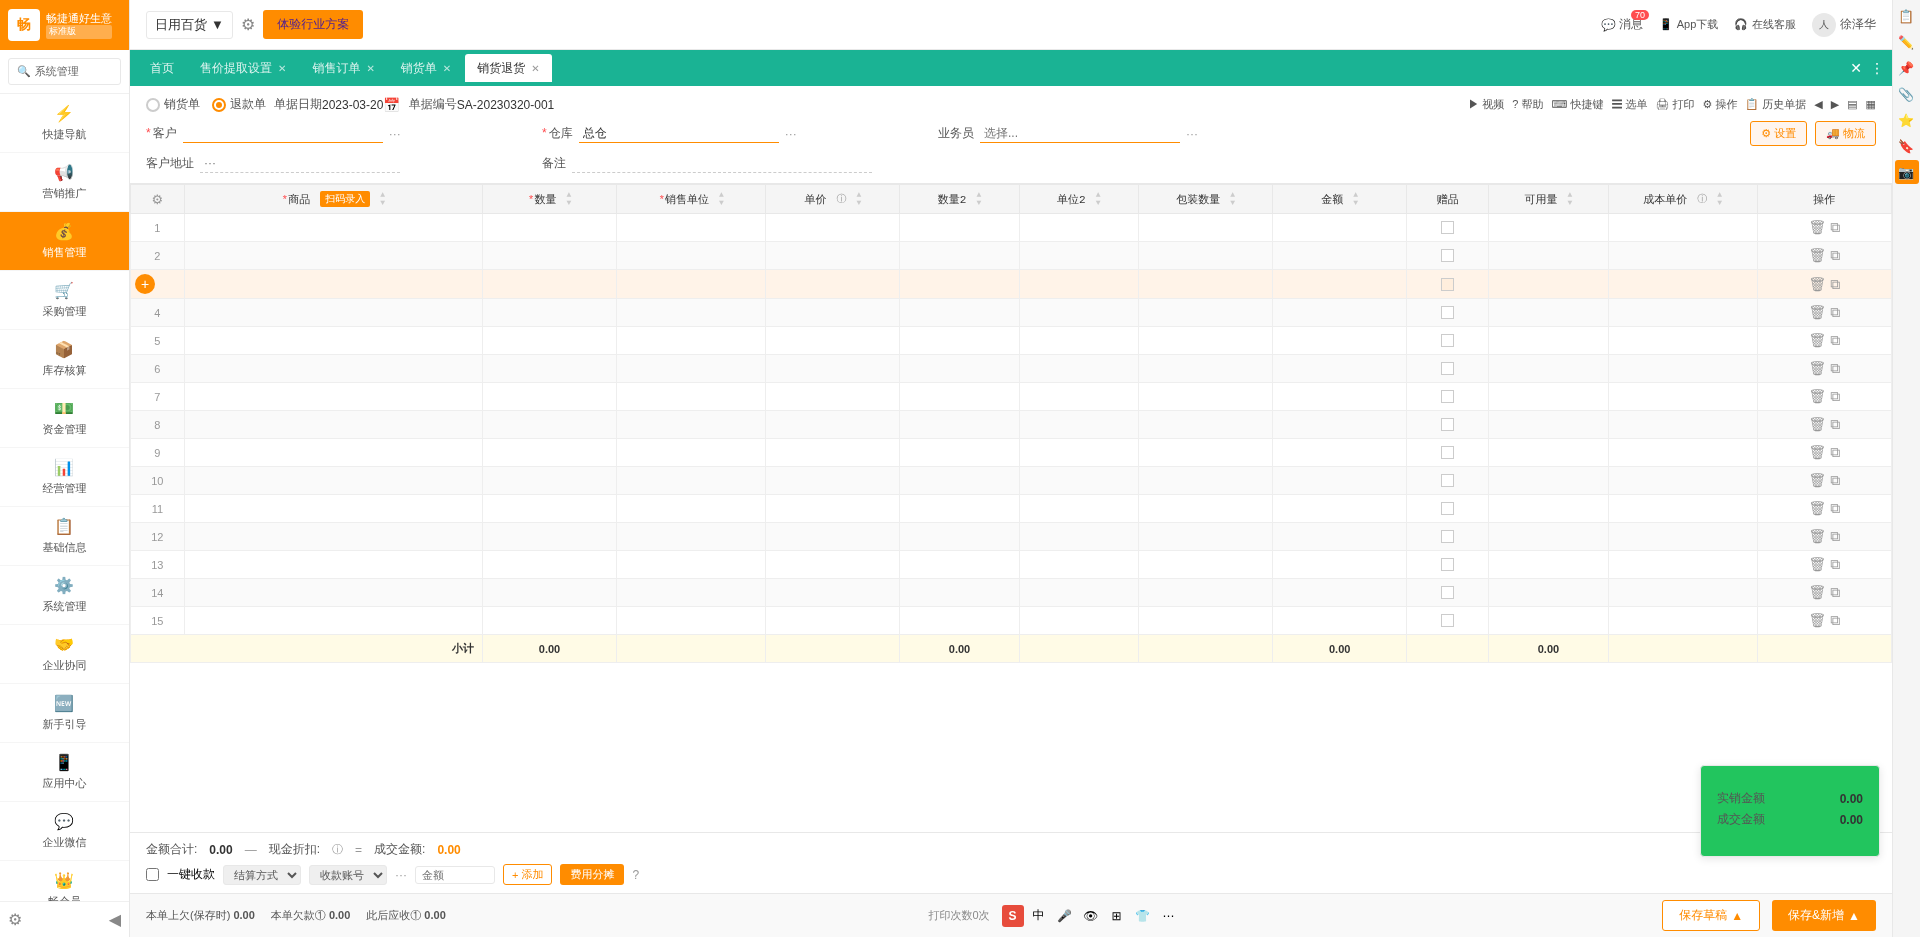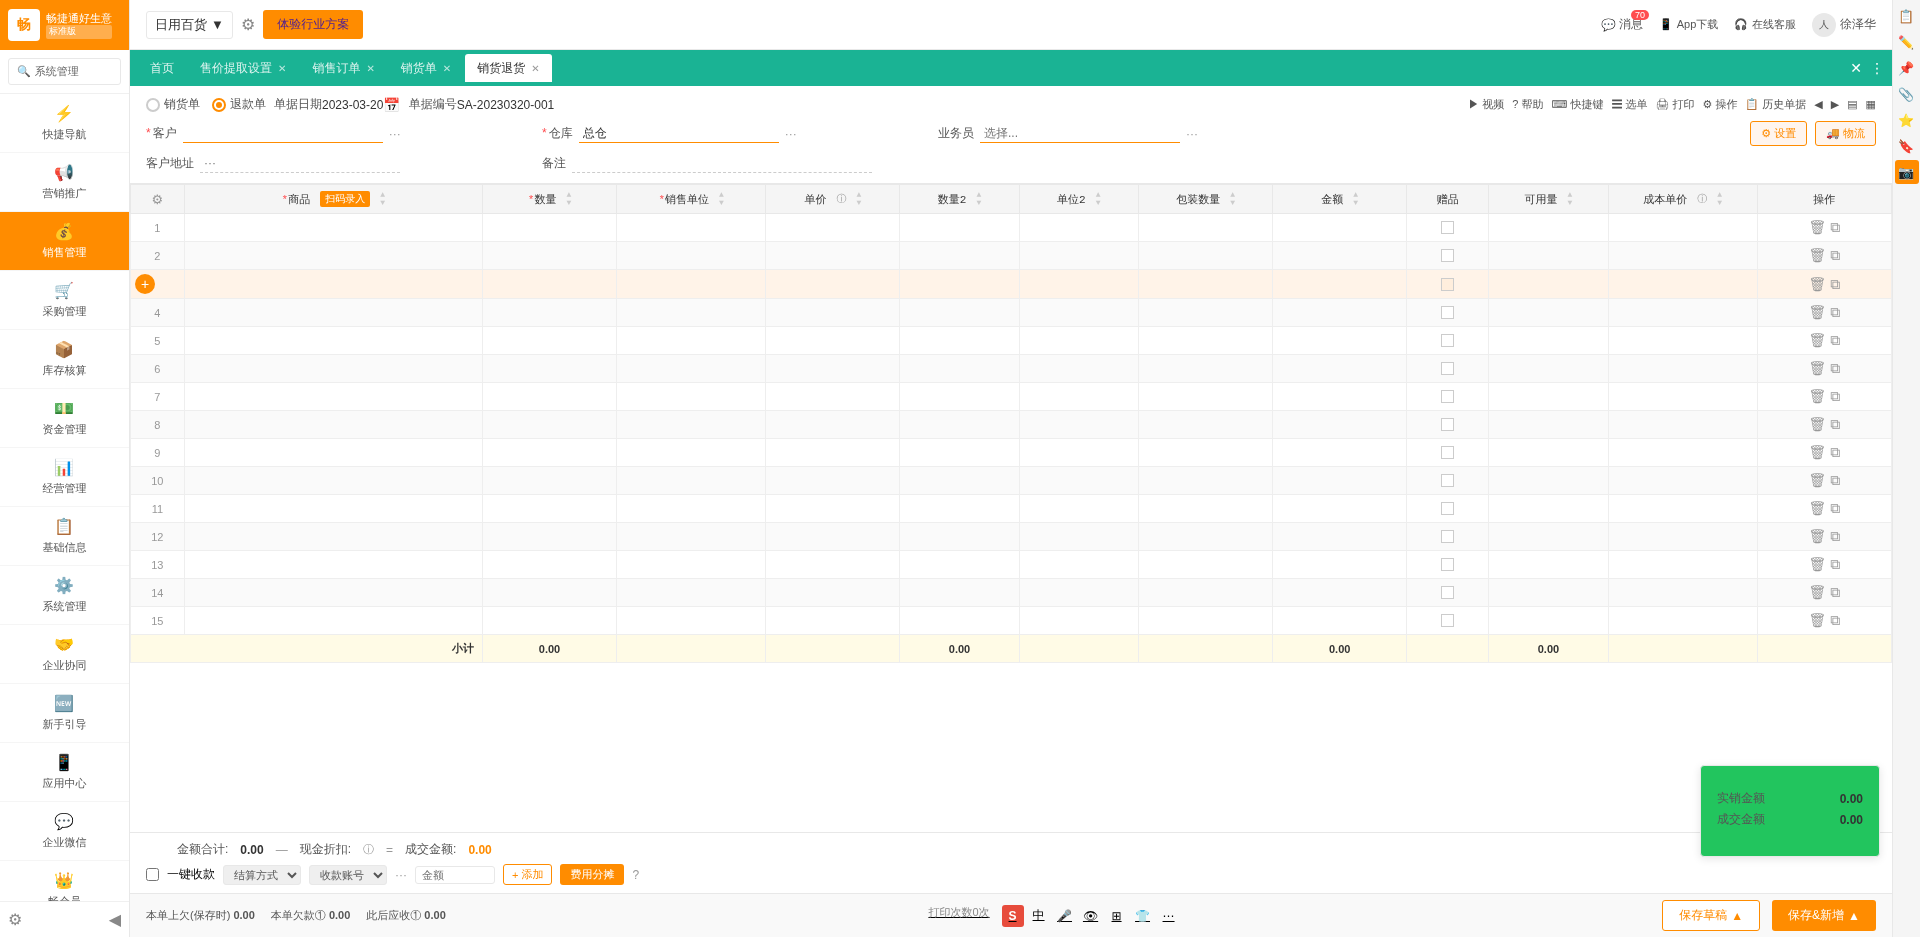--- a/index.html
+++ b/index.html
@@ -99,42 +99,42 @@
     .checkbox-cell { display: flex; justify-content: center; align-items: center; }
     .table-checkbox { width: 13px; height: 13px; border: 1px solid #ccc; background: #fff; cursor: pointer; }
     
     .op-btn { background: none; border: none; cursor: pointer; color: #999; font-size: 14px; padding: 0 2px; }
     
     
     .summary-row td { background: #fffbe6 !important; font-weight: bold; color: #333; }
     
     
     .bottom-area { background: #fff; border-top: 1px solid #e8e8e8; padding: 8px 16px; }
-    .bottom-row1 { display: flex; align-items: center; gap: 12px; font-size: 12px; color: #333; margin-left: 31px; }
+    .bottom-row1 { display: flex; align-items: center; gap: 12px; font-size: 12px; color: #333; }
     .total-label { color: #555; }
     .total-value { color: #333; font-weight: bold; }
     .dash-sep { color: #999; }
     .discount-label { color: #555; }
     .info-icon { color: #999; font-size: 11px; cursor: pointer; }
     .equals-icon { color: #999; }
     .deal-label { color: #555; }
     .deal-value { color: #ff8c00; font-weight: bold; }
     
     .bottom-row2 { display: flex; align-items: center; gap: 8px; margin-top: 6px; font-size: 12px; }
     .checkbox-sm { width: 13px; height: 13px; border: 1px solid #ccc; cursor: pointer; }
     .select-sm { border: 1px solid #e8e8e8; border-radius: 3px; padding: 2px 6px; font-size: 11px; color: #555; cursor: pointer; }
     .input-sm { border: 1px solid #e8e8e8; border-radius: 3px; padding: 2px 6px; font-size: 11px; width: 80px; }
     .add-expense-btn { background: none; border: 1px solid #ff8c00; color: #ff8c00; border-radius: 3px; padding: 2px 8px; cursor: pointer; font-size: 11px; display: flex; align-items: center; gap: 3px; }
     .expense-tab { background: #ff8c00; color: #fff; border: none; border-radius: 3px; padding: 3px 10px; cursor: pointer; font-size: 11px; }
     .question-icon { color: #999; cursor: pointer; }
     
     
     .footer { display: flex; align-items: center; justify-content: space-between; padding: 6px 16px; background: #f9f9f9; border-top: 1px solid #e8e8e8; }
     .footer-left { display: flex; align-items: center; gap: 16px; font-size: 11px; color: #555; }
-    .footer-center { display: flex; gap: 4px; text-decoration: underline; }
+    .footer-center { display: flex; align-items: center; gap: 4px; }
     .footer-icon { width: 22px; height: 22px; cursor: pointer; border-radius: 3px; display: flex; align-items: center; justify-content: center; font-size: 12px; }
     .footer-right { display: flex; gap: 12px; }
     .save-draft-btn { border: 1px solid #ff8c00; color: #ff8c00; background: #fff; border-radius: 3px; padding: 6px 16px; cursor: pointer; font-size: 12px; display: flex; align-items: center; gap: 4px; }
     .save-new-btn { background: #ff8c00; color: #fff; border: none; border-radius: 3px; padding: 6px 16px; cursor: pointer; font-size: 12px; display: flex; align-items: center; gap: 4px; }
     
     
     .right-sidebar { width: 28px; background: #f5f5f5; display: flex; flex-direction: column; align-items: center; gap: 2px; padding: 4px 0; border-left: 1px solid #e8e8e8; }
     .right-icon { width: 24px; height: 24px; display: flex; align-items: center; justify-content: center; cursor: pointer; color: #999; font-size: 13px; border-radius: 3px; }
     .right-icon.active { background: #ff8c00; color: #fff; }
     

